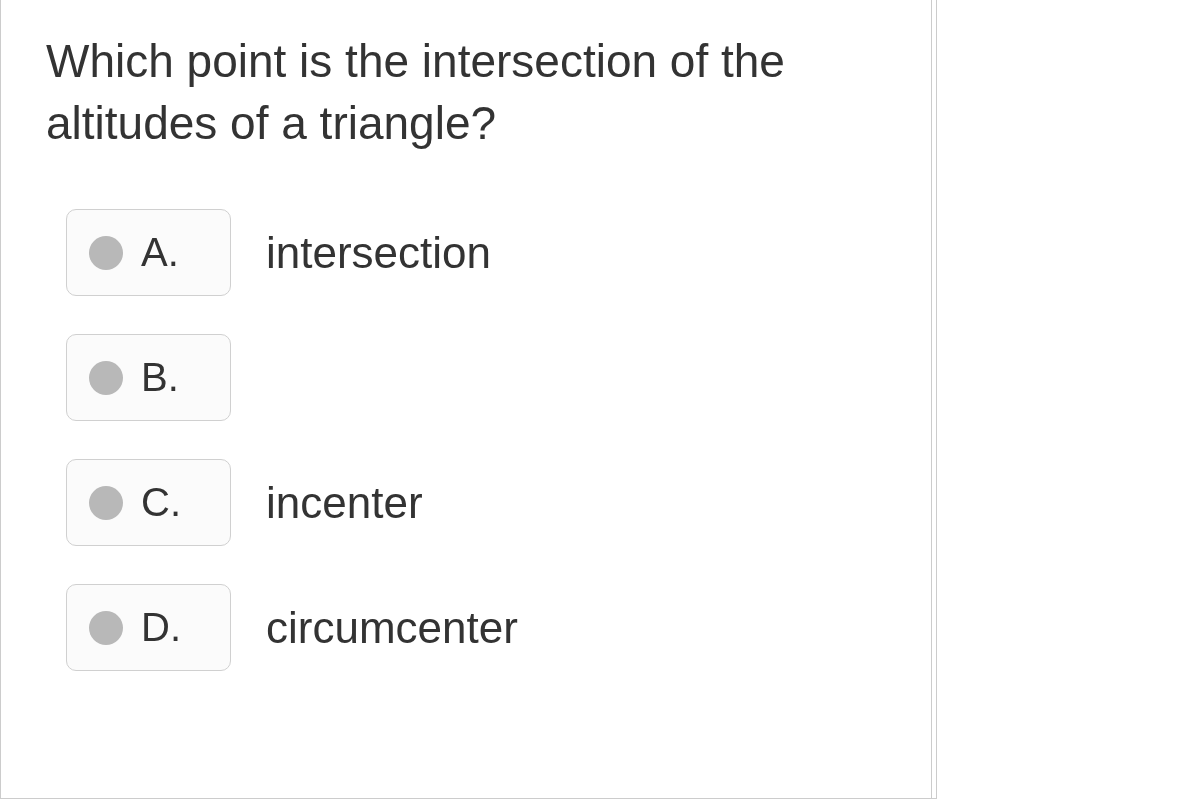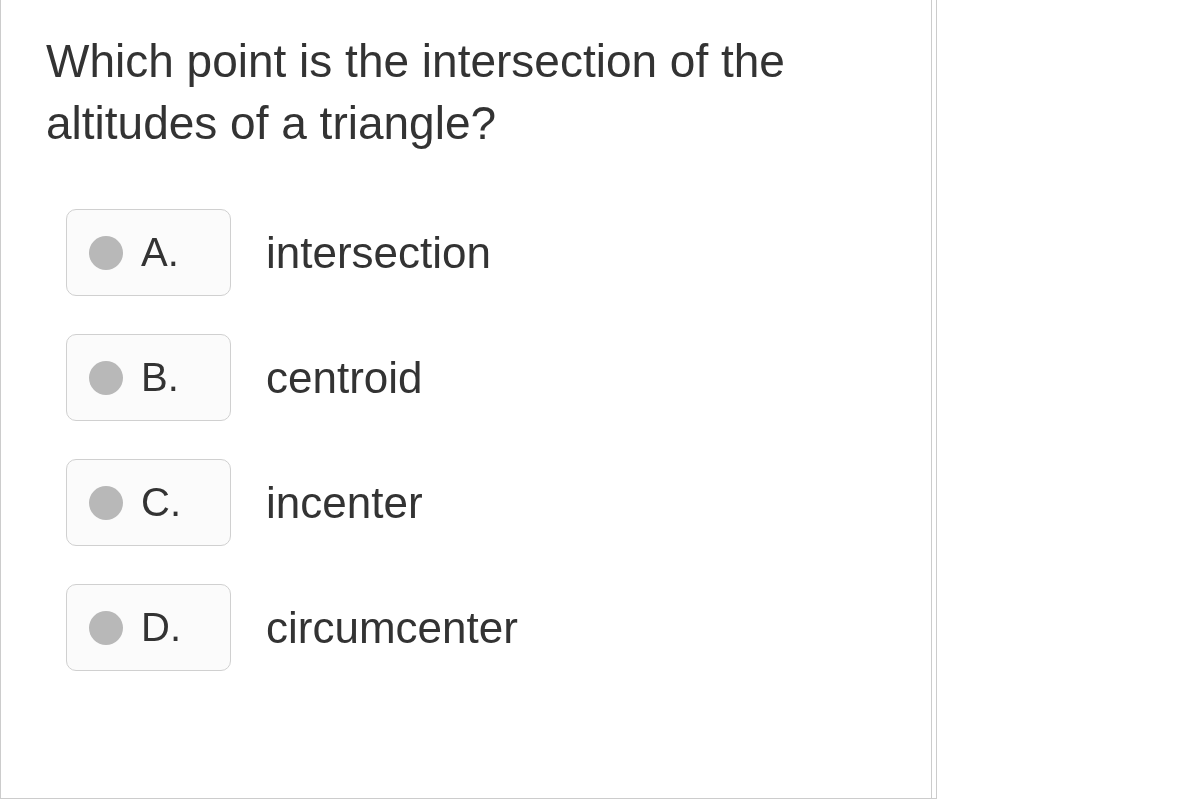--- a/index.html
+++ b/index.html
@@ -88,21 +88,20 @@
         <span class="option-letter">A.</span>
       </div>
       <span class="option-text">intersection</span>
     </div>
 
     <div class="option-row">
       <div class="option-button">
         <div class="radio-circle"></div>
         <span class="option-letter">B.</span>
       </div>
-      <span class="option-text">centroid</span>
     </div>
 
     <div class="option-row">
       <div class="option-button">
         <div class="radio-circle"></div>
         <span class="option-letter">C.</span>
       </div>
       <span class="option-text">incenter</span>
     </div>
 

